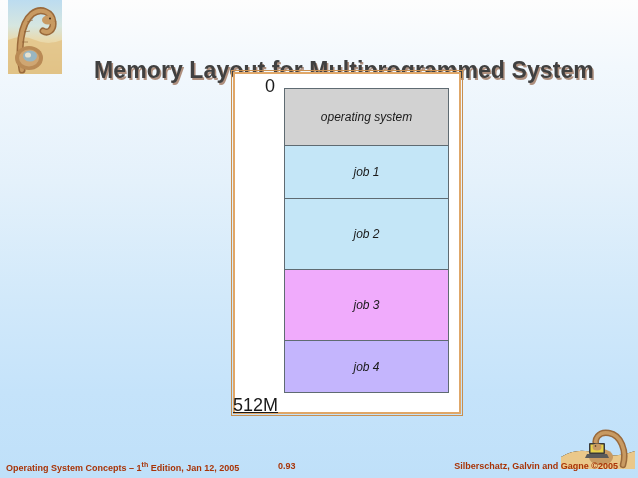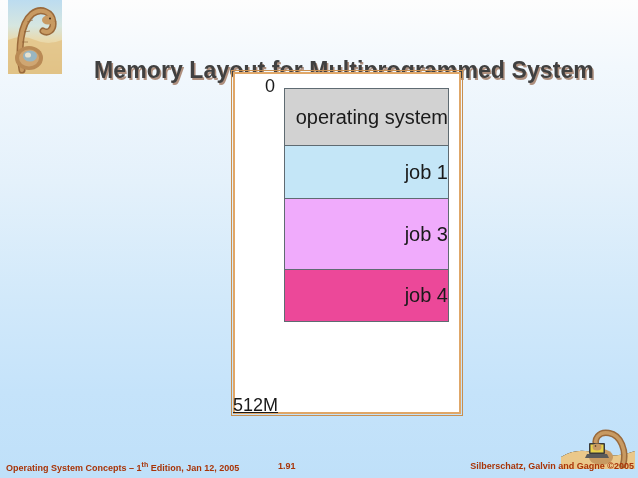--- a/index.html
+++ b/index.html
@@ -74,31 +74,32 @@
     left: 284px;
     top: 88px;
     width: 165px;
     border: 1px solid #5f6b72;
     box-sizing: border-box;
   }
   .mem-block {
     box-sizing: border-box;
     display: flex;
     align-items: center;
-    justify-content: flex-end;
-    font-size: 20px;
+    justify-content: center;
+    font-size: 12px;
     color: #1a1a1a;
     border-bottom: 1px solid #5f6b72;
+    font-style: italic;
   }
   .mem-block:last-child { border-bottom: none; }
   .block-os   { height: 57px; background: #d2d2d2; }
   .block-j1   { height: 53px; background: #c4e6f7; }
   .block-j2   { height: 71px; background: #c4e6f7; }
   .block-j3   { height: 71px; background: #f0abfc; }
-  .block-j4   { height: 51px; background: #ec4899; }
+  .block-j4   { height: 51px; background: #c4b5fd; }
 
   
   .logo-br {
     position: absolute;
     right: 3px;
     top: 427px;
     width: 74px;
     height: 42px;
     overflow: hidden;
   }
@@ -117,21 +118,21 @@
   .footer-page {
     position: absolute;
     left: 278px;
     top: 461px;
     font-size: 9px;
     font-weight: bold;
     color: #a83408;
   }
   .footer-right {
     position: absolute;
-    right: 4px;
+    right: 20px;
     top: 461px;
     font-size: 9px;
     font-weight: bold;
     color: #a83408;
     white-space: nowrap;
   }
 </style>
 </head>
 <body>
 
@@ -175,20 +176,23 @@
 
 <div class="addr addr-top">0</div>
 
 <div class="mem-stack">
   <div class="mem-block block-os">
     <span>operating system</span>
   </div>
   <div class="mem-block block-j1">
     <span>job 1</span>
   </div>
+  <div class="mem-block block-j2">
+    <span>job 2</span>
+  </div>
   <div class="mem-block block-j3">
     <span>job 3</span>
   </div>
   <div class="mem-block block-j4">
     <span>job 4</span>
   </div>
 </div>
 
 <div class="addr addr-bot">512M</div>
 
@@ -211,15 +215,15 @@
 
     <ellipse cx="36" cy="20" rx="4.5" ry="3.5" fill="#c89a62"></ellipse>
     <circle cx="34.5" cy="19" r="0.8" fill="#3b2a16"></circle>
   </svg>
 </div>
 
 <div class="footer-left">
   <span>Operating System Concepts – 1</span><sup>th</sup><span> Edition, Jan 12, 2005</span>
 </div>
 
-<div class="footer-page">1.91</div>
+<div class="footer-page">0.93</div>
 
 <div class="footer-right">Silberschatz, Galvin and Gagne ©2005</div>
 
 </body></html>

